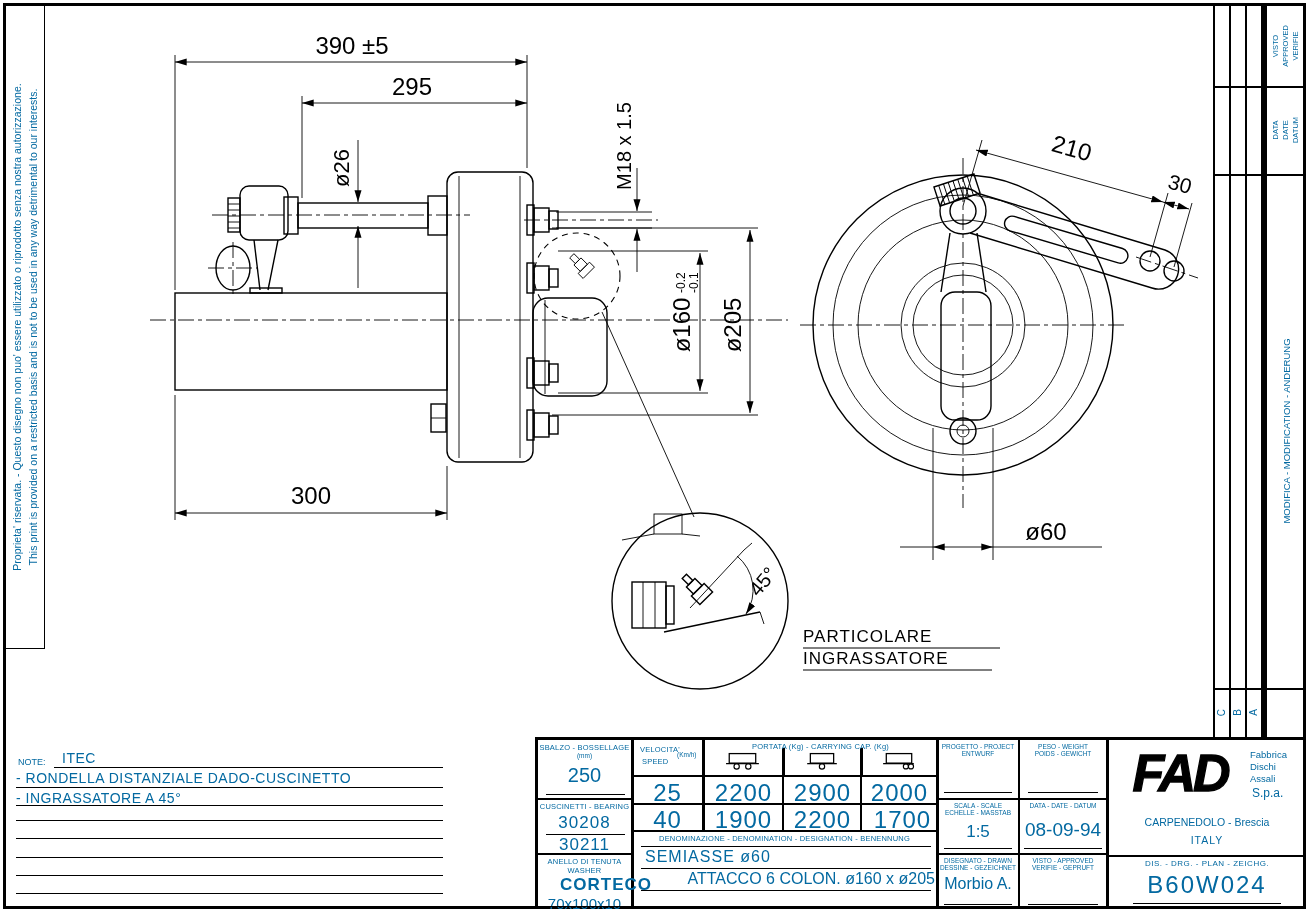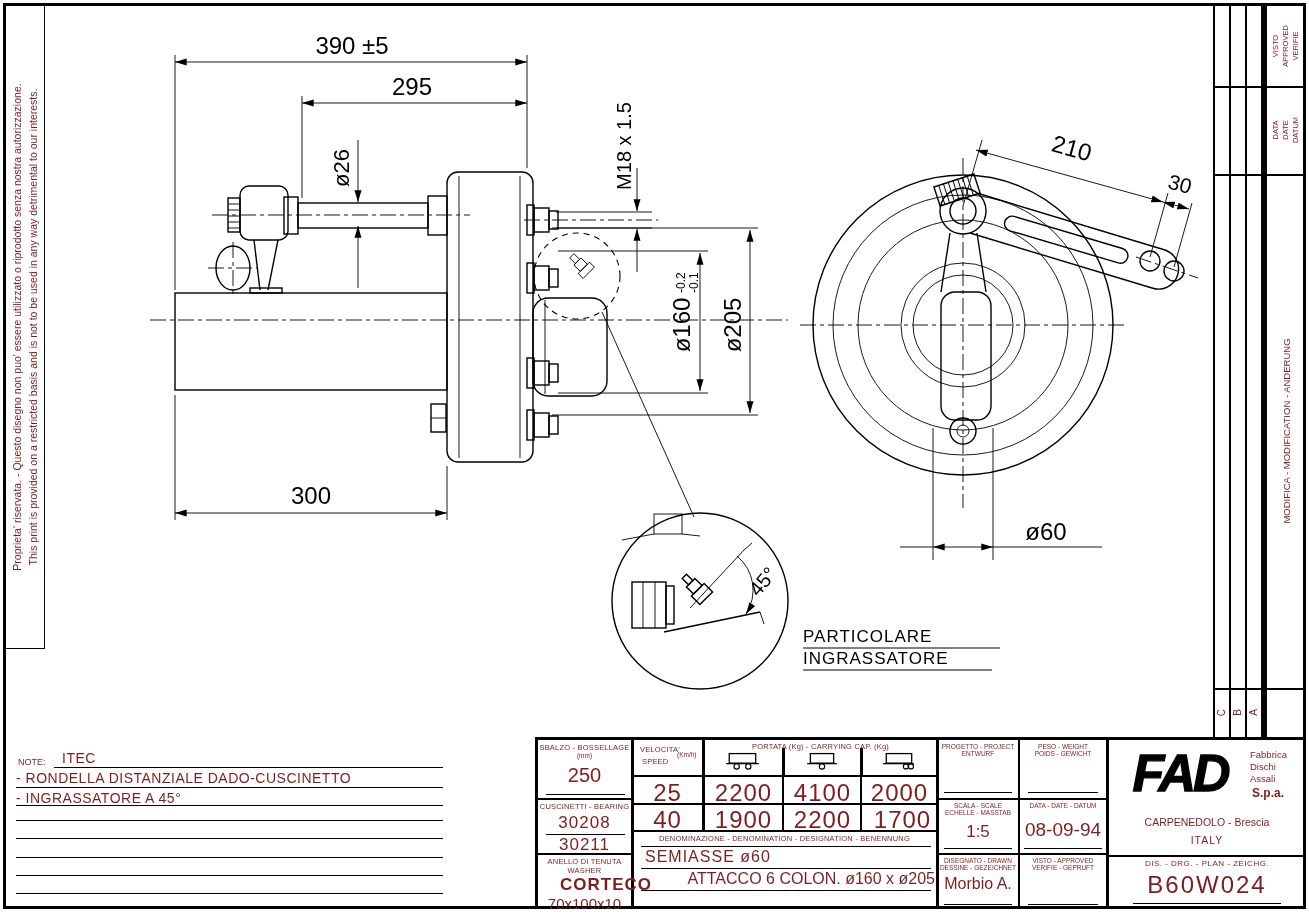--- a/index.html
+++ b/index.html
@@ -1,17 +1,17 @@
 <!DOCTYPE html>
 <html><head>
 <meta charset="utf-8">
 <style>
   html,body{margin:0;padding:0;background:#e8e8e8;}
   .canvas{position:relative;width:1309px;height:912px;background:#ffffff;overflow:hidden;
-          font-family:"Liberation Sans",sans-serif;color:#7f1d1d;}
+          font-family:"Liberation Sans",sans-serif;color:#0369a1;}
   .abs{position:absolute;}
   .frame{position:absolute;left:3px;top:3px;width:1297px;height:900px;border:3px solid #000;}
   svg text{font-family:"Liberation Sans",sans-serif;fill:#000;}
   .o{fill:none;stroke:#000;stroke-width:1.4;}
   .t{fill:none;stroke:#000;stroke-width:0.9;}
   .cl{fill:none;stroke:#000;stroke-width:0.9;stroke-dasharray:16 4 4 4;}
   .dash{fill:none;stroke:#000;stroke-width:1.1;stroke-dasharray:6 5;}
   .rot{position:absolute;transform-origin:0 0;transform:rotate(-90deg);
        display:flex;flex-direction:column;align-items:center;justify-content:center;text-align:center;}
   .lstrip{position:absolute;left:6px;top:6px;width:38px;height:642px;
@@ -361,21 +361,21 @@
     </svg>
     <svg class="abs" style="left:344px;top:12px;" width="34" height="18" viewBox="0 0 32 17">
       <rect x="4" y="1.5" width="24" height="9" fill="none" stroke="#000" stroke-width="1.2"></rect>
       <line x1="1" y1="11" x2="30" y2="11" stroke="#000" stroke-width="1.2"></line>
       <circle cx="22.5" cy="13.6" r="2.4" fill="none" stroke="#000" stroke-width="1.1"></circle>
       <circle cx="27.3" cy="13.6" r="2.4" fill="none" stroke="#000" stroke-width="1.1"></circle>
     </svg>
     <div class="cell ctr val-lg" style="left:95px;top:39px;width:69px;">25</div>
     <div class="cell ctr val-lg" style="left:95px;top:66px;width:69px;">40</div>
     <div class="cell ctr val-lg" style="left:167px;top:39px;width:77px;">2200</div>
-    <div class="cell ctr val-lg" style="left:247px;top:39px;width:75px;">4100</div>
+    <div class="cell ctr val-lg" style="left:247px;top:39px;width:75px;">2900</div>
     <div class="cell ctr val-lg" style="left:325px;top:39px;width:73px;">2000</div>
     <div class="cell ctr val-lg" style="left:167px;top:66px;width:77px;">1900</div>
     <div class="cell ctr val-lg" style="left:247px;top:66px;width:75px;">2200</div>
     <div class="cell ctr val-lg" style="left:328px;top:66px;width:73px;">1700</div>
 
     <div class="cell ctr lab" style="left:95px;top:94px;width:303px;">DENOMINAZIONE  -  DENOMINATION  -  DESIGNATION  -  BENENNUNG</div>
     <div class="nline" style="left:103px;top:106px;width:290px;"></div>
     <div class="cell" style="left:107px;top:108px;width:290px;font-size:16px;letter-spacing:1px;">SEMIASSE   ø60</div>
     <div class="nline" style="left:103px;top:128px;width:290px;"></div>
     <div class="cell" style="left:107px;top:130px;width:290px;font-size:16px;text-align:right;">ATTACCO 6 COLON. ø160 x ø205</div>
@@ -422,21 +422,21 @@
               <rect width="2.8" height="5" fill="#000"></rect>
           </pattern>
         </defs>
         <text x="60" y="45" text-anchor="middle" font-size="52" font-weight="bold" font-style="italic" letter-spacing="-3" fill="url(#hatch)" stroke="#000" stroke-width="1.3">FAD</text>
       </svg>
       <div class="abs" style="left:142px;top:9px;font-size:9.5px;line-height:1.25;">
         <div>Fabbrica</div>
         <div>Dischi</div>
         <div>Assali</div>
       </div>
-      <div class="abs" style="left:144px;top:46px;font-size:12px;font-weight:bold;">S.p.a.</div>
+      <div class="abs" style="left:144px;top:46px;font-size:12px;">S.p.a.</div>
       <div class="abs ctr" style="left:0;top:76px;width:198px;font-size:10.5px;white-space:nowrap;">CARPENEDOLO   -   Brescia</div>
       <div class="abs ctr" style="left:0;top:94px;width:198px;font-size:10.5px;letter-spacing:1px;">ITALY</div>
     </div>
     <div class="cell" style="left:570px;top:117px;width:198px;height:49px;">
       <div class="abs ctr" style="left:0;top:2px;width:198px;font-size:8px;letter-spacing:0.5px;">DIS. - DRG. - PLAN - ZEICHG.</div>
       <div class="abs ctr" style="left:0;top:14px;width:198px;font-size:24px;letter-spacing:2px;">B60W024</div>
       <div class="nline" style="left:25px;top:46px;width:148px;"></div>
     </div>
   </div>
 

